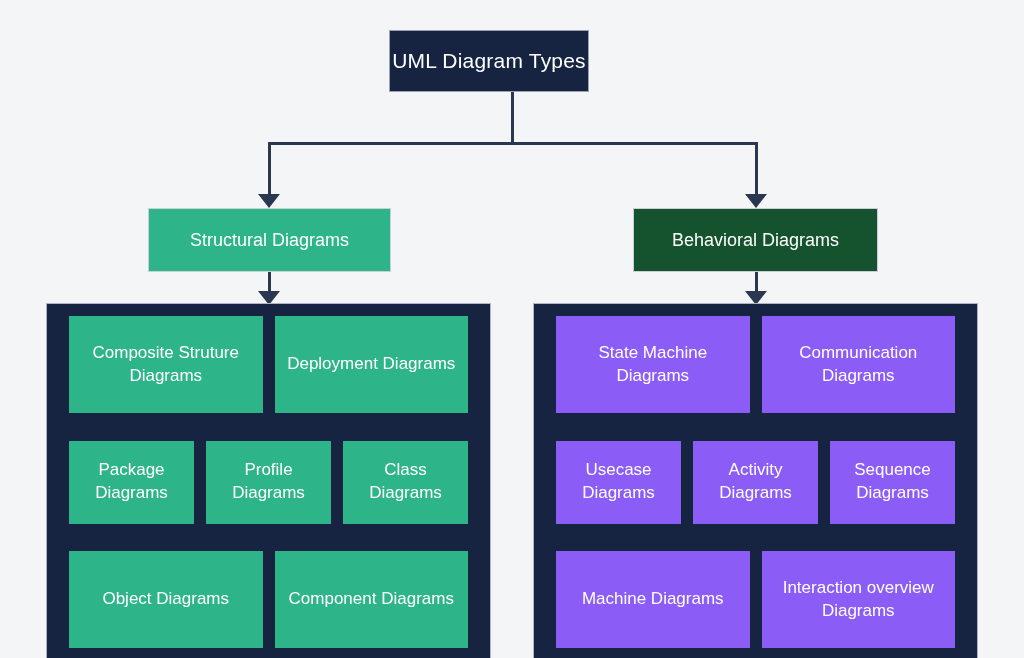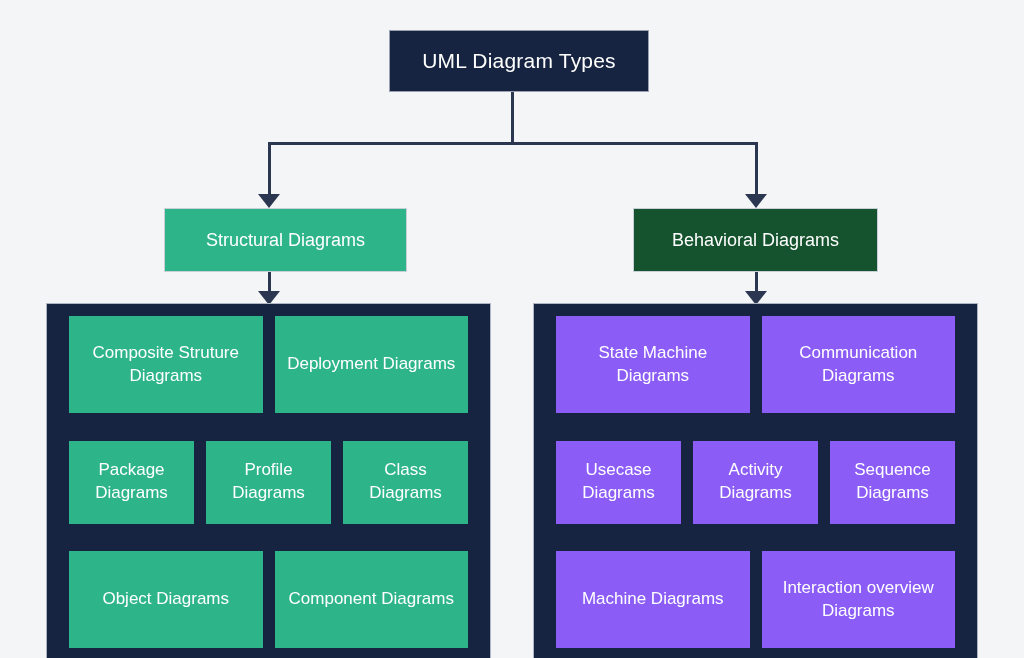--- a/index.html
+++ b/index.html
@@ -18,21 +18,21 @@
     width: 1024px;
     height: 658px;
     background: #f4f5f6;
   }
 
   
   .root-box {
     position: absolute;
     left: 389px;
     top: 30px;
-    width: 260px;
+    width: 200px;
     height: 62px;
     background: #162441;
     border: 1px solid #9aa2b1;
     box-sizing: border-box;
     display: flex;
     align-items: center;
     justify-content: center;
   }
   .root-box .label {
     color: #ffffff;
@@ -107,21 +107,21 @@
     display: flex;
     align-items: center;
     justify-content: center;
   }
   .cat-box .label {
     color: #ffffff;
     font-size: 18px;
     white-space: nowrap;
   }
   #cat-structural {
-    left: 164px;
+    left: 148px;
     width: 243px;
     background: #2eb489;
   }
   #cat-behavioral {
     left: 633px;
     width: 245px;
     background: #14532d;
   }
 
   

